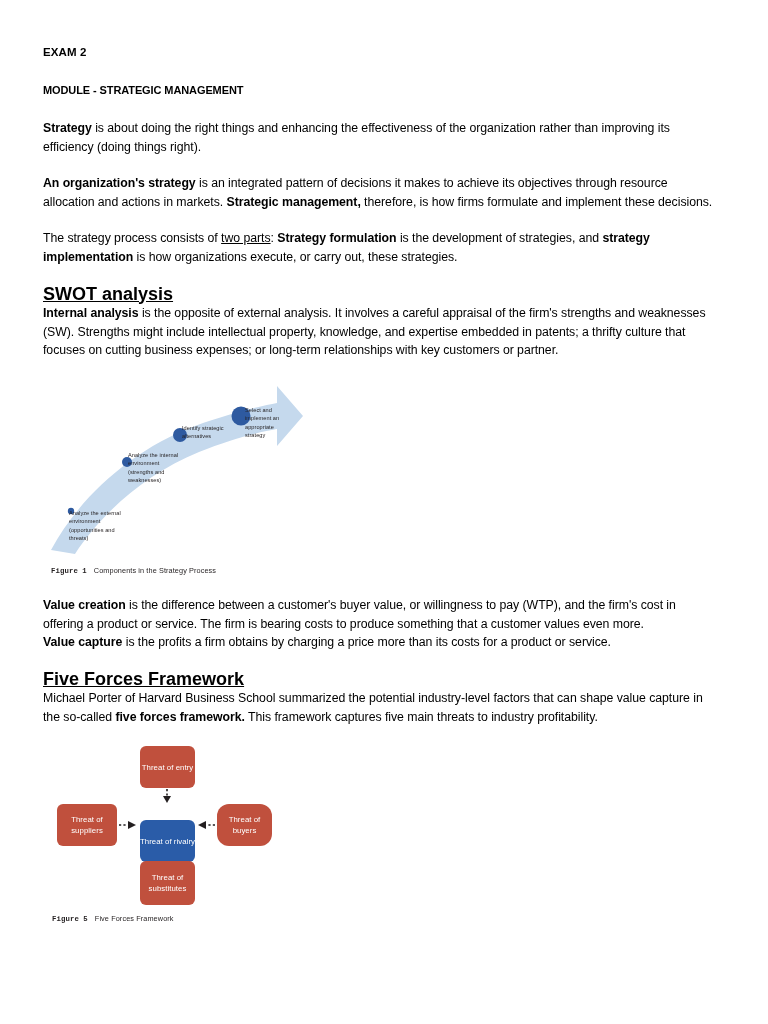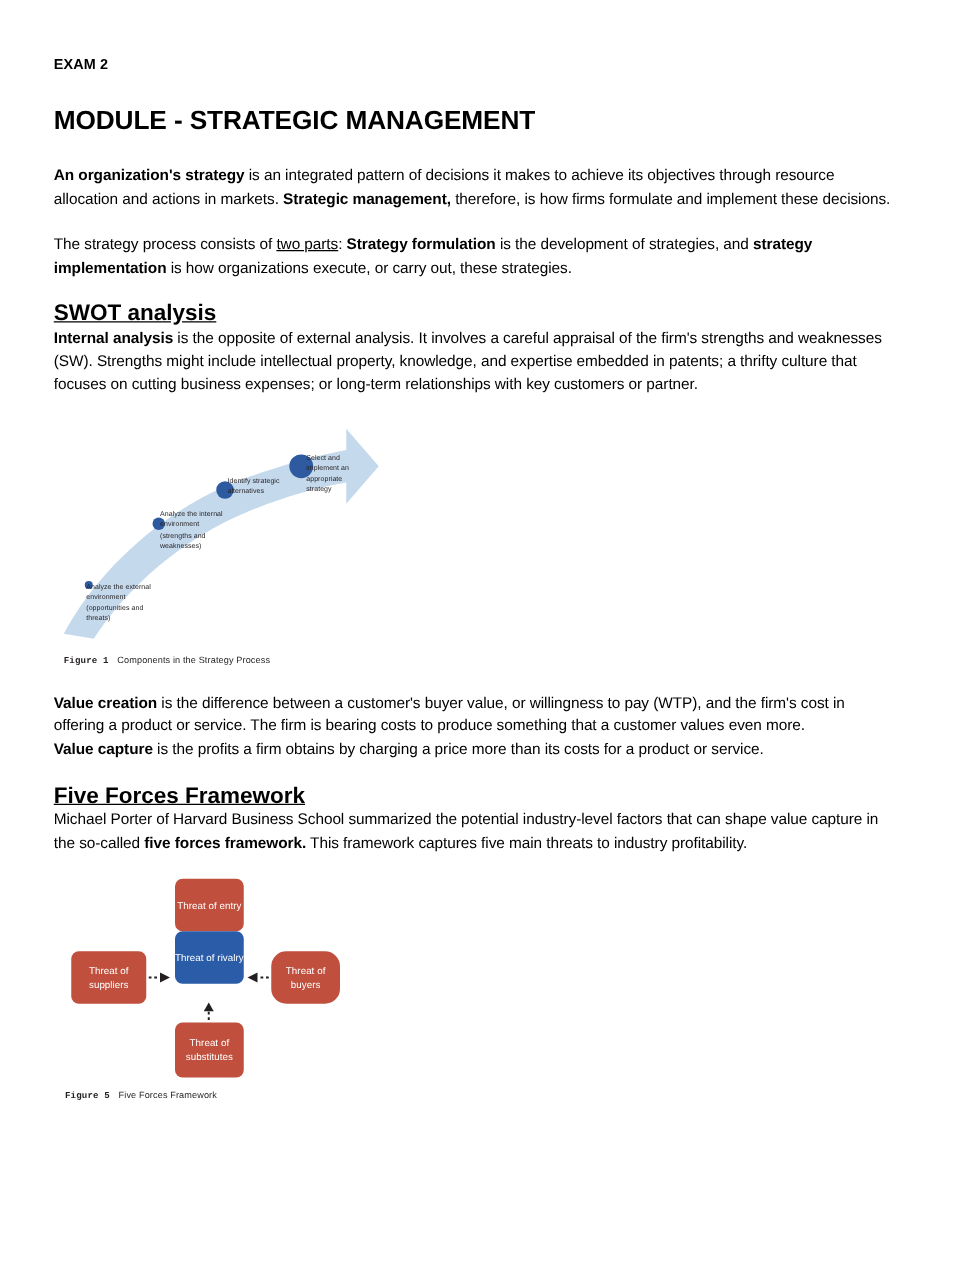--- a/index.html
+++ b/index.html
@@ -26,21 +26,21 @@
   }
 
   .exam-label {
     font-size: 11.5px;
     font-weight: bold;
     letter-spacing: 0.1px;
     margin: 0 0 24px 0;
     line-height: 1.2;
   }
   .module-title {
-    font-size: 21px;
+    font-size: 11px;
     font-weight: bold;
     letter-spacing: -0.1px;
     margin: 0 0 22px 0;
     line-height: 1.2;
   }
 
   p.body-par {
     font-size: 12.3px;
     line-height: 18.6px;
     margin: 0 0 18px 0;
@@ -120,21 +120,21 @@
     align-items: center;
     justify-content: center;
     box-sizing: border-box;
     letter-spacing: 0.05px;
   }
   .ff-red  { background: #c0503d; }
   .ff-blue { background: #2a5ca8; }
 
   .ff-entry       { left: 93px;  top: 6px;   width: 55px; height: 42px; }
   .ff-suppliers   { left: 10px;  top: 64px;  width: 60px; height: 42px; }
-  .ff-rivalry     { left: 93px;  top: 48px;  width: 55px; height: 42px; text-align: right; }
+  .ff-rivalry     { left: 93px;  top: 80px;  width: 55px; height: 42px; text-align: right; }
   .ff-buyers      { left: 170px; top: 64px;  width: 55px; height: 42px; border-radius: 12px; }
   .ff-substitutes { left: 93px;  top: 121px; width: 55px; height: 44px; }
 
   .ff-svg {
     position: absolute;
     left: 0; top: 0;
     width: 250px; height: 188px;
     pointer-events: none;
   }
   .fig3-caption-pos {
@@ -145,20 +145,21 @@
 </style>
 </head>
 <body>
 
 <div class="page">
 
   <div class="exam-label">EXAM 2</div>
 
   <div class="module-title">MODULE - STRATEGIC MANAGEMENT</div>
 
+  <p class="body-par"><b>Strategy</b><span> is about doing the right things and enhancing the effectiveness of the organization rather than improving its efficiency (doing things right).</span></p>
 
   <p class="body-par"><b>An organization's strategy</b><span> is an integrated pattern of decisions it makes to achieve its objectives through resource allocation and actions in markets. </span><b>Strategic management,</b><span> therefore, is how firms formulate and implement these decisions.</span></p>
 
   <p class="body-par"><span>The strategy process consists of </span><u>two parts</u><span>: </span><b>Strategy formulation</b><span> is the development of strategies, and </span><b>strategy implementation</b><span> is how organizations execute, or carry out, these strategies.</span></p>
 
   <div class="section-head">SWOT analysis</div>
 
 
   <p class="body-par"><b>Internal analysis</b><span> is the opposite of external analysis. It involves a careful appraisal of the firm's strengths and weaknesses (SW). Strengths might include intellectual property, knowledge, and expertise embedded in patents; a thrifty culture that focuses on cutting business expenses; or long-term relationships with key customers or partner.</span></p>
 

